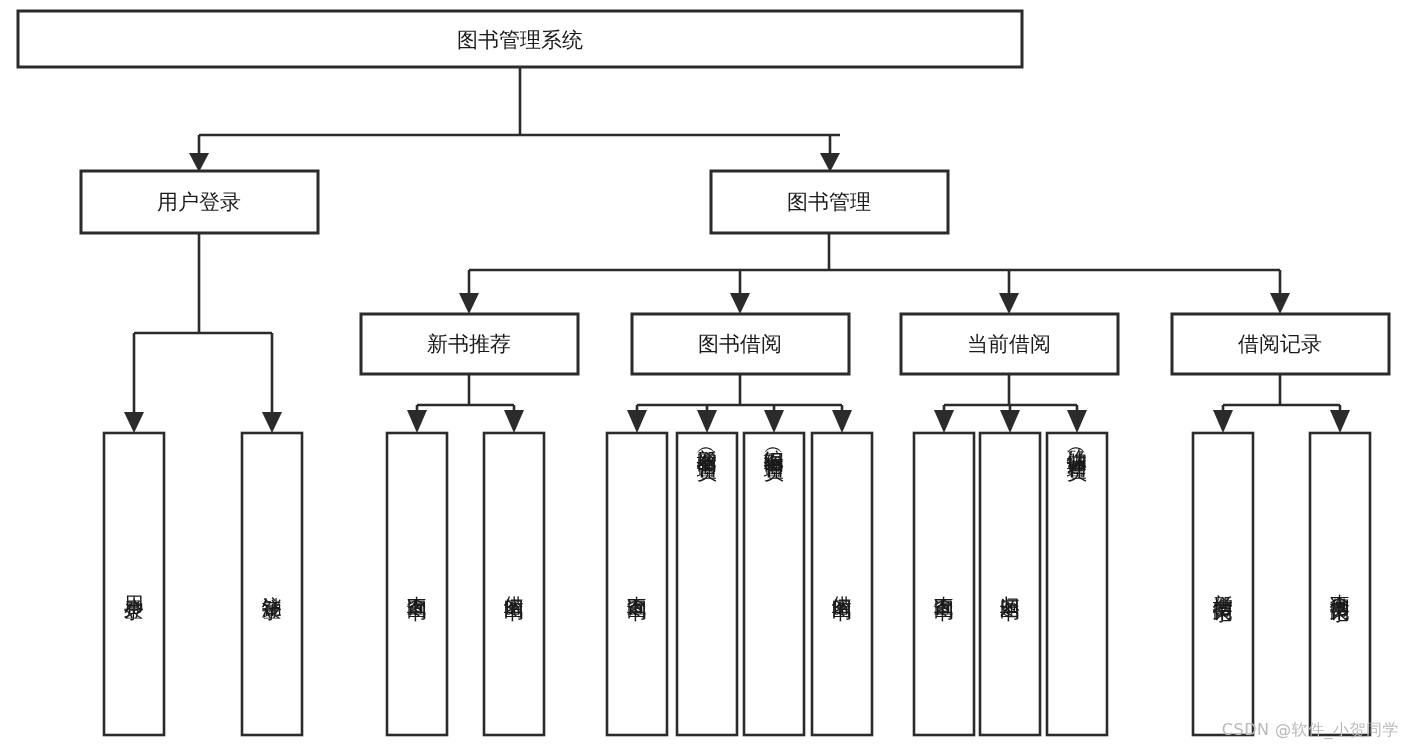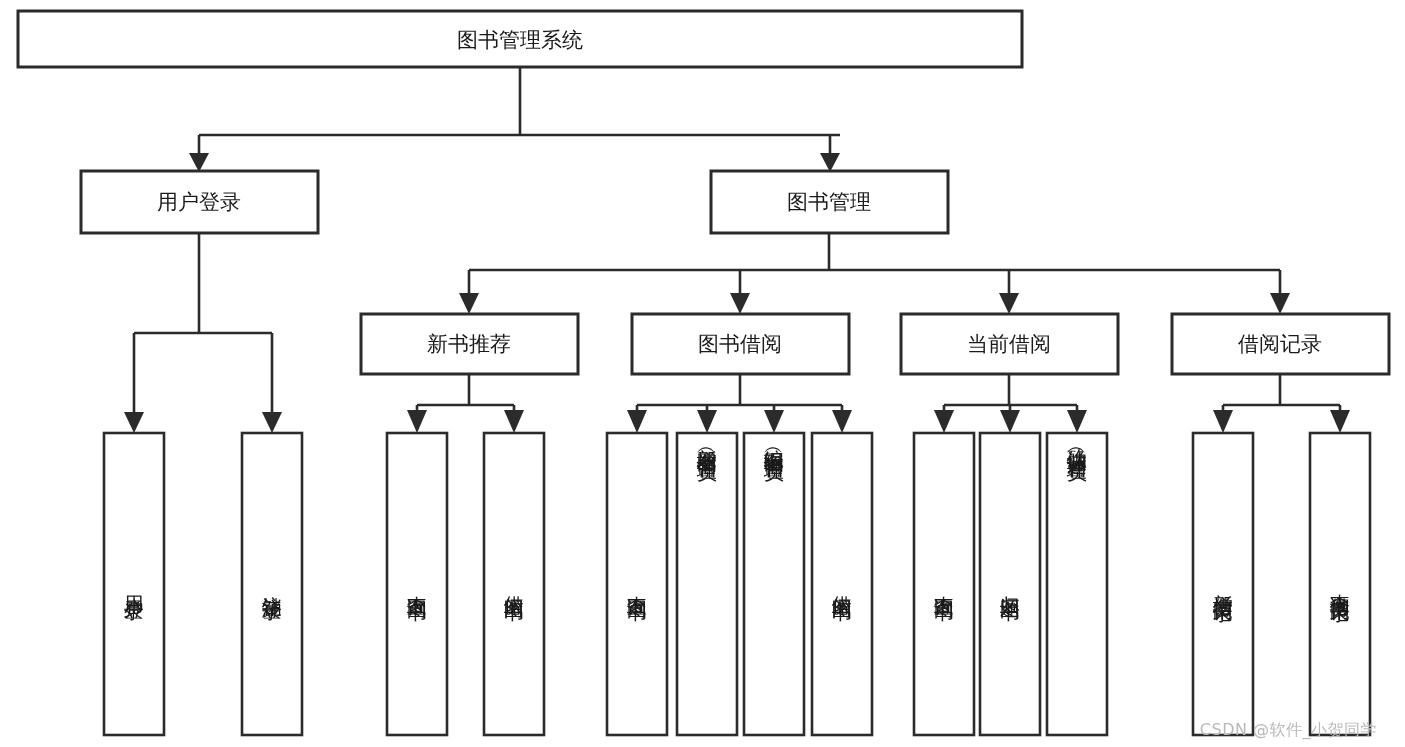--- a/index.html
+++ b/index.html
@@ -65,21 +65,21 @@
     font-family: "DejaVu Sans", "Liberation Sans", sans-serif;
     font-size: 20px;
     line-height: 1.22;
     letter-spacing: 2px;
     color: #1a1a1a;
     white-space: nowrap;
     text-align: center;
   }
   .watermark {
     position: absolute;
-    right: 22px;
+    right: 0;
     bottom: 6px;
     font-family: "DejaVu Sans", "Liberation Sans", sans-serif;
     font-size: 16px;
     color: #b9b9b9;
     white-space: nowrap;
     letter-spacing: 0.5px;
   }
 </style>
 </head>
 <body>

